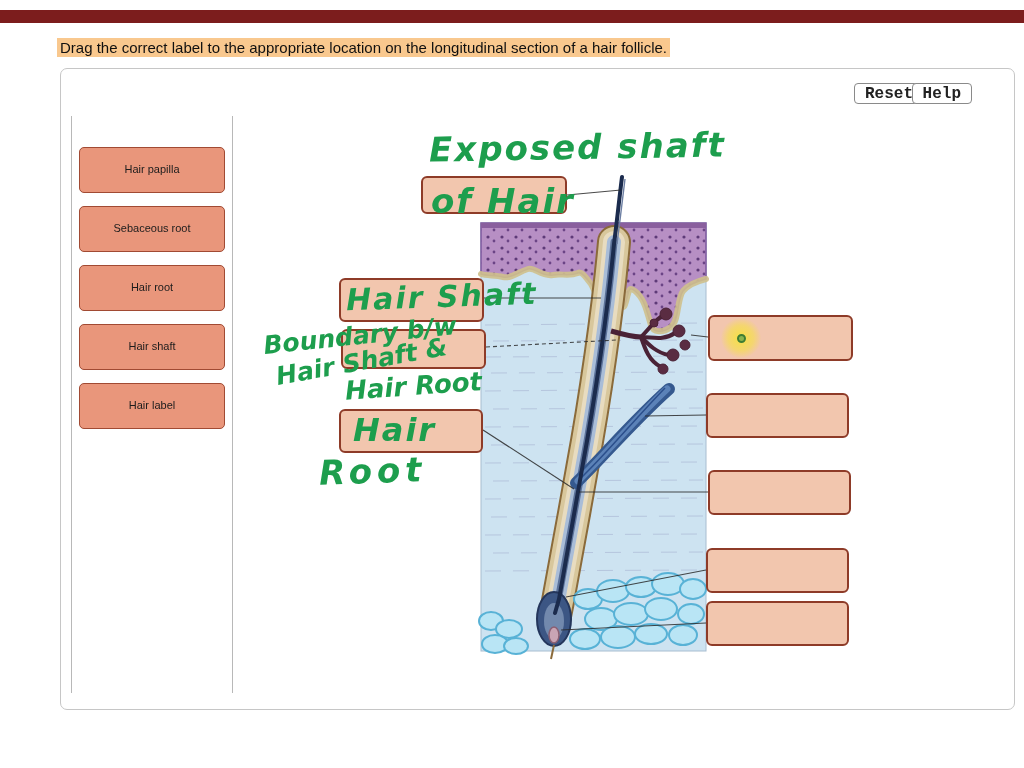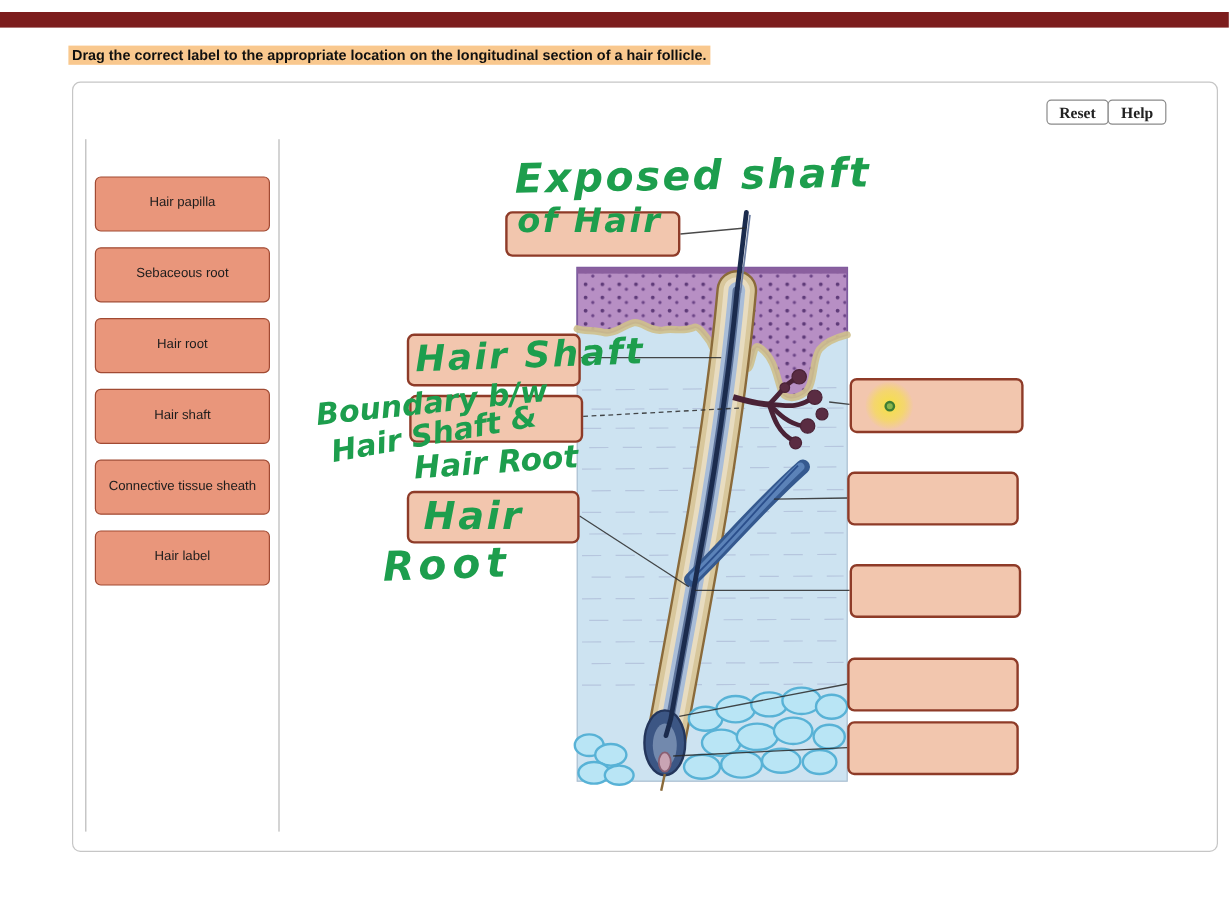--- a/index.html
+++ b/index.html
@@ -1,48 +1,48 @@
 <!DOCTYPE html>
 <html><head>
 <meta charset="utf-8">
 <style>
   *{box-sizing:border-box;margin:0;padding:0}
   html,body{width:1024px;height:768px;background:#ffffff;font-family:"Liberation Sans",sans-serif}
   body{position:relative;overflow:hidden}
 
   .top-bar{position:absolute;left:0;top:10px;width:1024px;height:13px;background:#7c1d1d}
 
-  .instruction{position:absolute;left:57px;top:39px;font-size:12px;font-weight:bold;color:#101010}
+  .instruction{position:absolute;left:57px;top:39px;font-size:15px;font-weight:normal;color:#101010}
   .instruction span{background:#f9c88e;padding:1px 3px}
 
   .panel{position:absolute;left:60px;top:68px;width:955px;height:642px;background:#fff;
          border:1px solid #c6c6c6;border-radius:7px}
 
   .btn{position:absolute;top:14px;height:21px;padding:0 10px;background:#fff;border:1px solid #8a8a8a;
-       border-radius:4px;font-size:13px;font-weight:bold;color:#222;line-height:18px;cursor:pointer;
-       font-family:Liberation Serif, serif}
+       border-radius:4px;font-size:16px;font-weight:bold;color:#222;line-height:18px;cursor:pointer;
+       font-family:Liberation Mono, monospace}
   .btn-reset{right:90px}
   .btn-help{right:42px}
 
   .labels-col{position:absolute;left:10px;top:47px;width:162px;height:577px;
               border-left:1px solid #b8b8b8;border-right:1px solid #b8b8b8;
               padding-top:31px;display:flex;flex-direction:column;gap:13px;align-items:center}
   .bank-label{width:146px;min-height:46px;background:#e9967b;border:1px solid #a14a33;border-radius:5px;
               display:flex;align-items:center;justify-content:center;
               font-size:11px;color:#1c1c1c;padding:3px 8px;cursor:grab;line-height:1.25}
 
   .board{position:absolute;left:172px;top:0;width:783px;height:642px}
   svg.diagram{position:absolute;left:0;top:0}
 
   .dz{position:absolute;background:#f2c6ae;border:2px solid #8e3b28;border-radius:6px}
 
   .ink{position:absolute;color:#1d9e4d;font-family:"DejaVu Sans",sans-serif;font-style:italic;
        font-weight:bold;white-space:nowrap;pointer-events:none;z-index:5}
   .ink-exposed1{left:196px;top:58px;font-size:34px;letter-spacing:2px;transform:rotate(-1deg)}
-  .ink-exposed2{left:198px;top:98px;font-size:28px;letter-spacing:2px}
+  .ink-exposed2{left:198px;top:112px;font-size:34px;letter-spacing:2px}
   .ink-hairshaft{left:113px;top:210px;font-size:30px;letter-spacing:2px;transform:rotate(-2deg)}
   .ink-bound1{left:30px;top:252px;font-size:25px;transform:rotate(-6deg)}
   .ink-bound2{left:42px;top:278px;font-size:25px;transform:rotate(-10deg)}
   .ink-bound3{left:112px;top:302px;font-size:26px;transform:rotate(-4deg)}
   .ink-root1{left:120px;top:342px;font-size:32px;letter-spacing:2px}
   .ink-root2{left:86px;top:382px;font-size:34px;letter-spacing:5px;transform:rotate(-2deg)}
 
   .cursor-spot{position:absolute;left:488px;top:249px;width:40px;height:40px;border-radius:50%;z-index:6;
       background:radial-gradient(circle, rgba(246,226,62,0.95) 0%, rgba(246,226,62,0.55) 45%, rgba(246,226,62,0) 72%);
       display:flex;align-items:center;justify-content:center}
@@ -60,21 +60,20 @@
 <div class="panel">
 
   <button class="btn btn-reset">Reset</button>
   <button class="btn btn-help">Help</button>
 
   <div class="labels-col">
     <div class="bank-label">Hair papilla</div>
     <div class="bank-label">Sebaceous root</div>
     <div class="bank-label">Hair root</div>
     <div class="bank-label">Hair shaft</div>
-    <div class="bank-label">Connective tissue sheath</div>
     <div class="bank-label">Hair label</div>
   </div>
 
   <div class="board">
 
     <svg class="diagram" width="783" height="642" viewBox="0 0 783 642">
       <defs>
         <pattern id="speck" width="14" height="11" patternUnits="userSpaceOnUse">
           <circle cx="3" cy="3" r="1.6" fill="#5e3a78"></circle>
           <circle cx="9" cy="7" r="1.4" fill="#6b4486"></circle>

